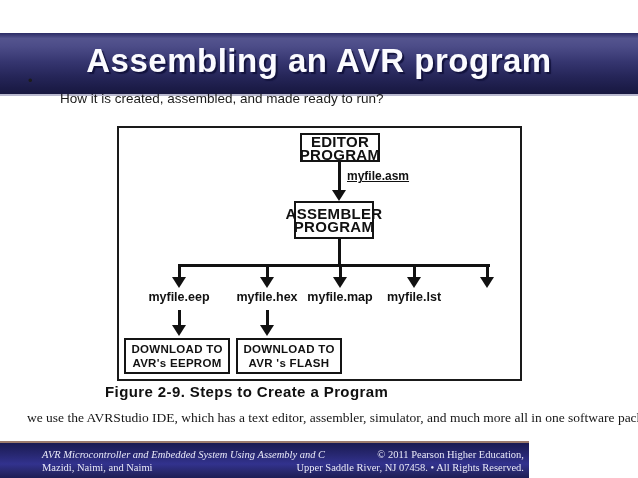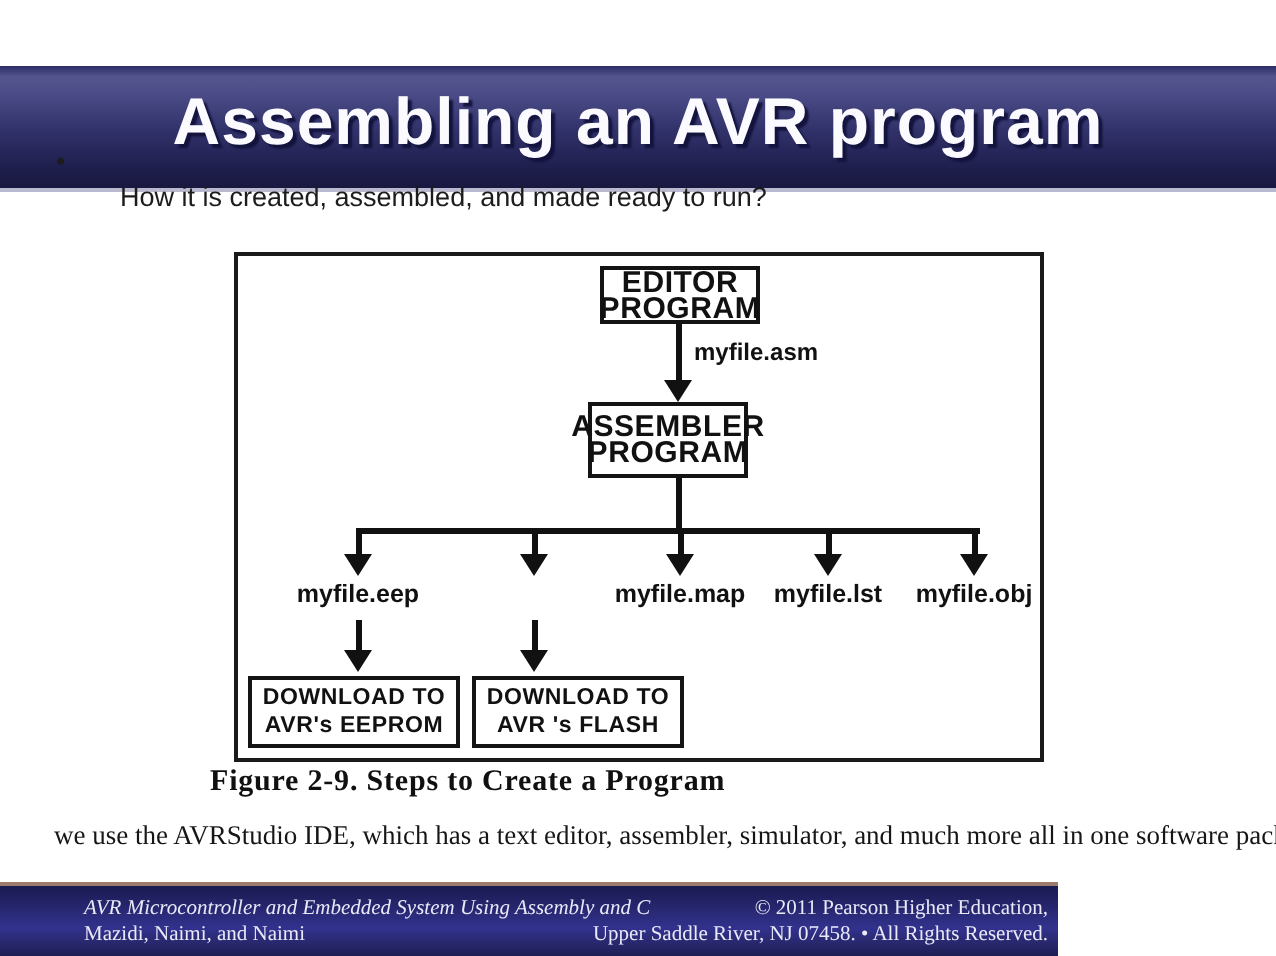--- a/index.html
+++ b/index.html
@@ -42,26 +42,26 @@
   .box-dl1 span,.box-dl2 span{font-size:11.5px;line-height:14px;text-align:right;}
   .vline{position:absolute;width:3px;background:#111;}
   .hline{position:absolute;height:3px;background:#111;}
   .ahead{position:absolute;width:0;height:0;border-left:7px solid transparent;border-right:7px solid transparent;border-top:11px solid #111;}
   .file-label{
     position:absolute;top:162px;width:90px;text-align:center;
     font-size:12.5px;font-weight:bold;color:#111;
   }
   .asm-label{
     position:absolute;left:228px;top:41px;
-    font-size:12px;font-weight:bold;color:#111;
+    font-size:12px;font-weight:bold;color:#111;text-decoration:underline;
   }
   
   .caption{
     position:absolute;left:105px;top:383px;
-    font-family:Liberation Serif, serif;font-weight:bold;font-size:15px;
+    font-family:Liberation Sans, sans-serif;font-weight:bold;font-size:15px;
     color:#101010;letter-spacing:0.4px;white-space:nowrap;
   }
   .note{
     position:absolute;left:27px;top:410px;width:608px;
     font-family:"Liberation Serif",serif;font-size:13.5px;color:#161616;
     white-space:nowrap;
   }
   
   .footer{
     position:absolute;left:0;top:441px;width:529px;height:37px;
@@ -112,23 +112,23 @@
   <div class="vline" style="left:147px;top:138px;height:12px;"></div>
   <div class="ahead" style="left:141px;top:149px;"></div>
   <div class="vline" style="left:220px;top:138px;height:12px;"></div>
   <div class="ahead" style="left:214px;top:149px;"></div>
   <div class="vline" style="left:294px;top:138px;height:12px;"></div>
   <div class="ahead" style="left:288px;top:149px;"></div>
   <div class="vline" style="left:367px;top:138px;height:12px;"></div>
   <div class="ahead" style="left:361px;top:149px;"></div>
 
   <div class="file-label" style="left:15px;">myfile.eep</div>
+  <div class="file-label" style="left:103px;">myfile.hex</div>
   <div class="file-label" style="left:176px;">myfile.map</div>
   <div class="file-label" style="left:250px;">myfile.lst</div>
-  <div class="file-label" style="left:323px;">myfile.obj</div>
 
   <div class="vline" style="left:59px;top:182px;height:16px;"></div>
   <div class="ahead" style="left:53px;top:197px;"></div>
   <div class="vline" style="left:147px;top:182px;height:16px;"></div>
   <div class="ahead" style="left:141px;top:197px;"></div>
 
   <div class="fig-box box-dl1">
     <span>DOWNLOAD TO</span>
     <span>AVR's EEPROM</span>
   </div>

